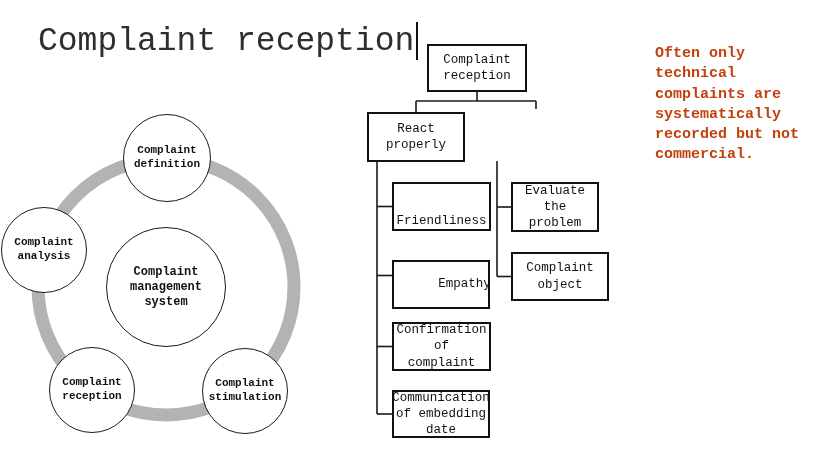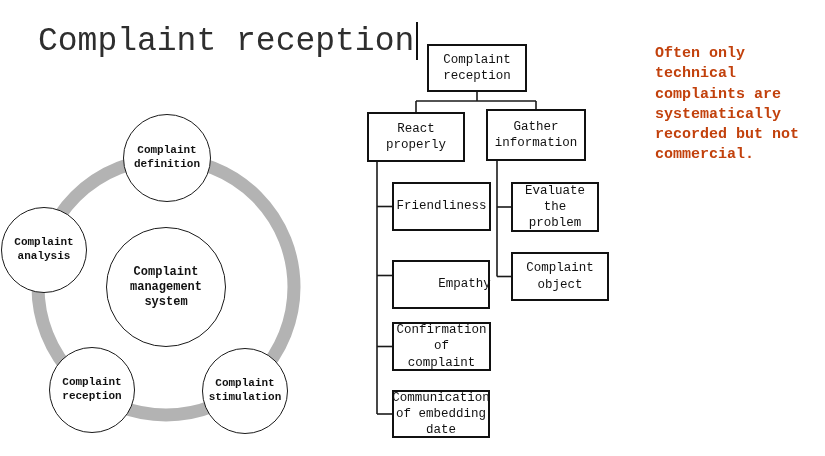--- a/index.html
+++ b/index.html
@@ -132,25 +132,21 @@
 stimulation</span>
   </div>
 
   <div class="tbox" style="left:427px;top:44px;width:100px;height:48px;">
     <span class="lbl">Complaint
 reception</span>
   </div>
   <div class="tbox" style="left:367px;top:112px;width:98px;height:50px;">
     <span class="lbl">React properly</span>
   </div>
-  <div class="tbox" style="left:486px;top:109px;width:100px;height:52px;">
-    <span class="lbl">Gather
-information</span>
-  </div>
-  <div class="tbox" style="left:392px;top:182px;width:99px;height:49px;">
+  <div class="tbox" style="left:392px;top:182px;width:99px;height:49px;align-items:flex-end;">
     <span class="lbl">Friendliness</span>
   </div>
   <div class="tbox" style="left:511px;top:182px;width:88px;height:50px;">
     <span class="lbl">Evaluate the
 problem</span>
   </div>
   <div class="tbox" style="left:392px;top:260px;width:98px;height:49px;padding-left:47px;">
     <span class="lbl">Empathy</span>
   </div>
   <div class="tbox" style="left:511px;top:252px;width:98px;height:49px;">

